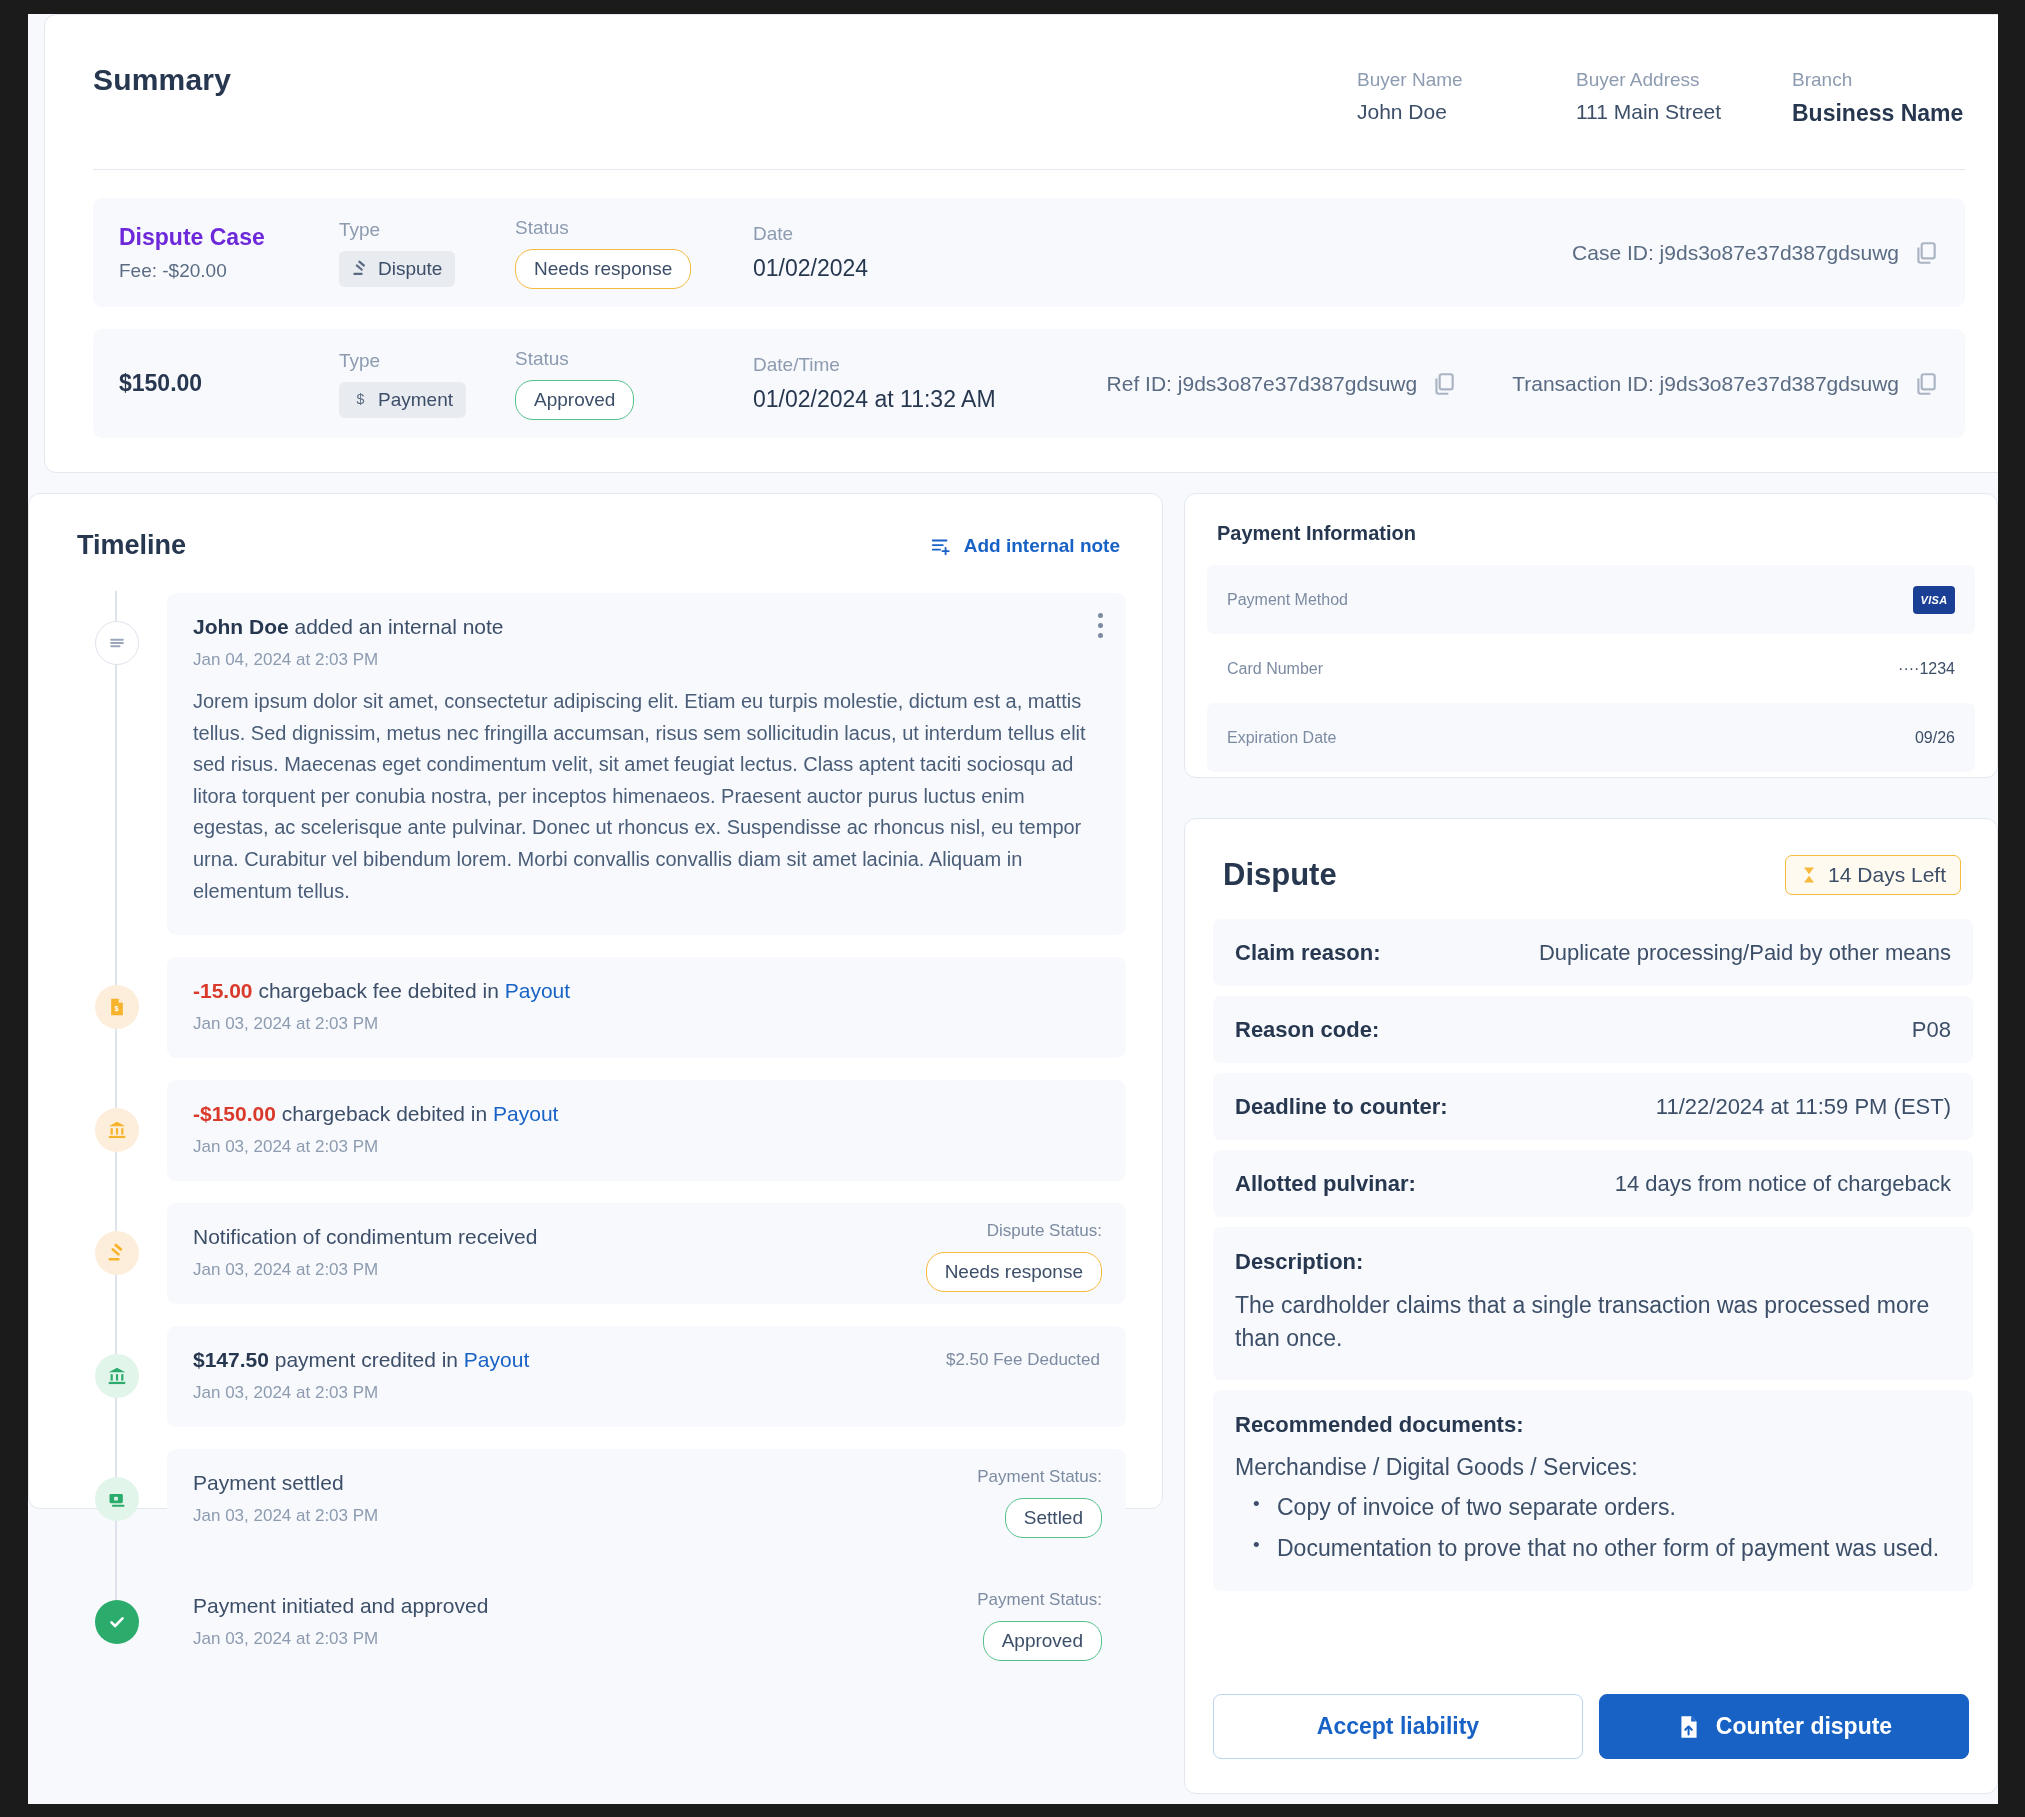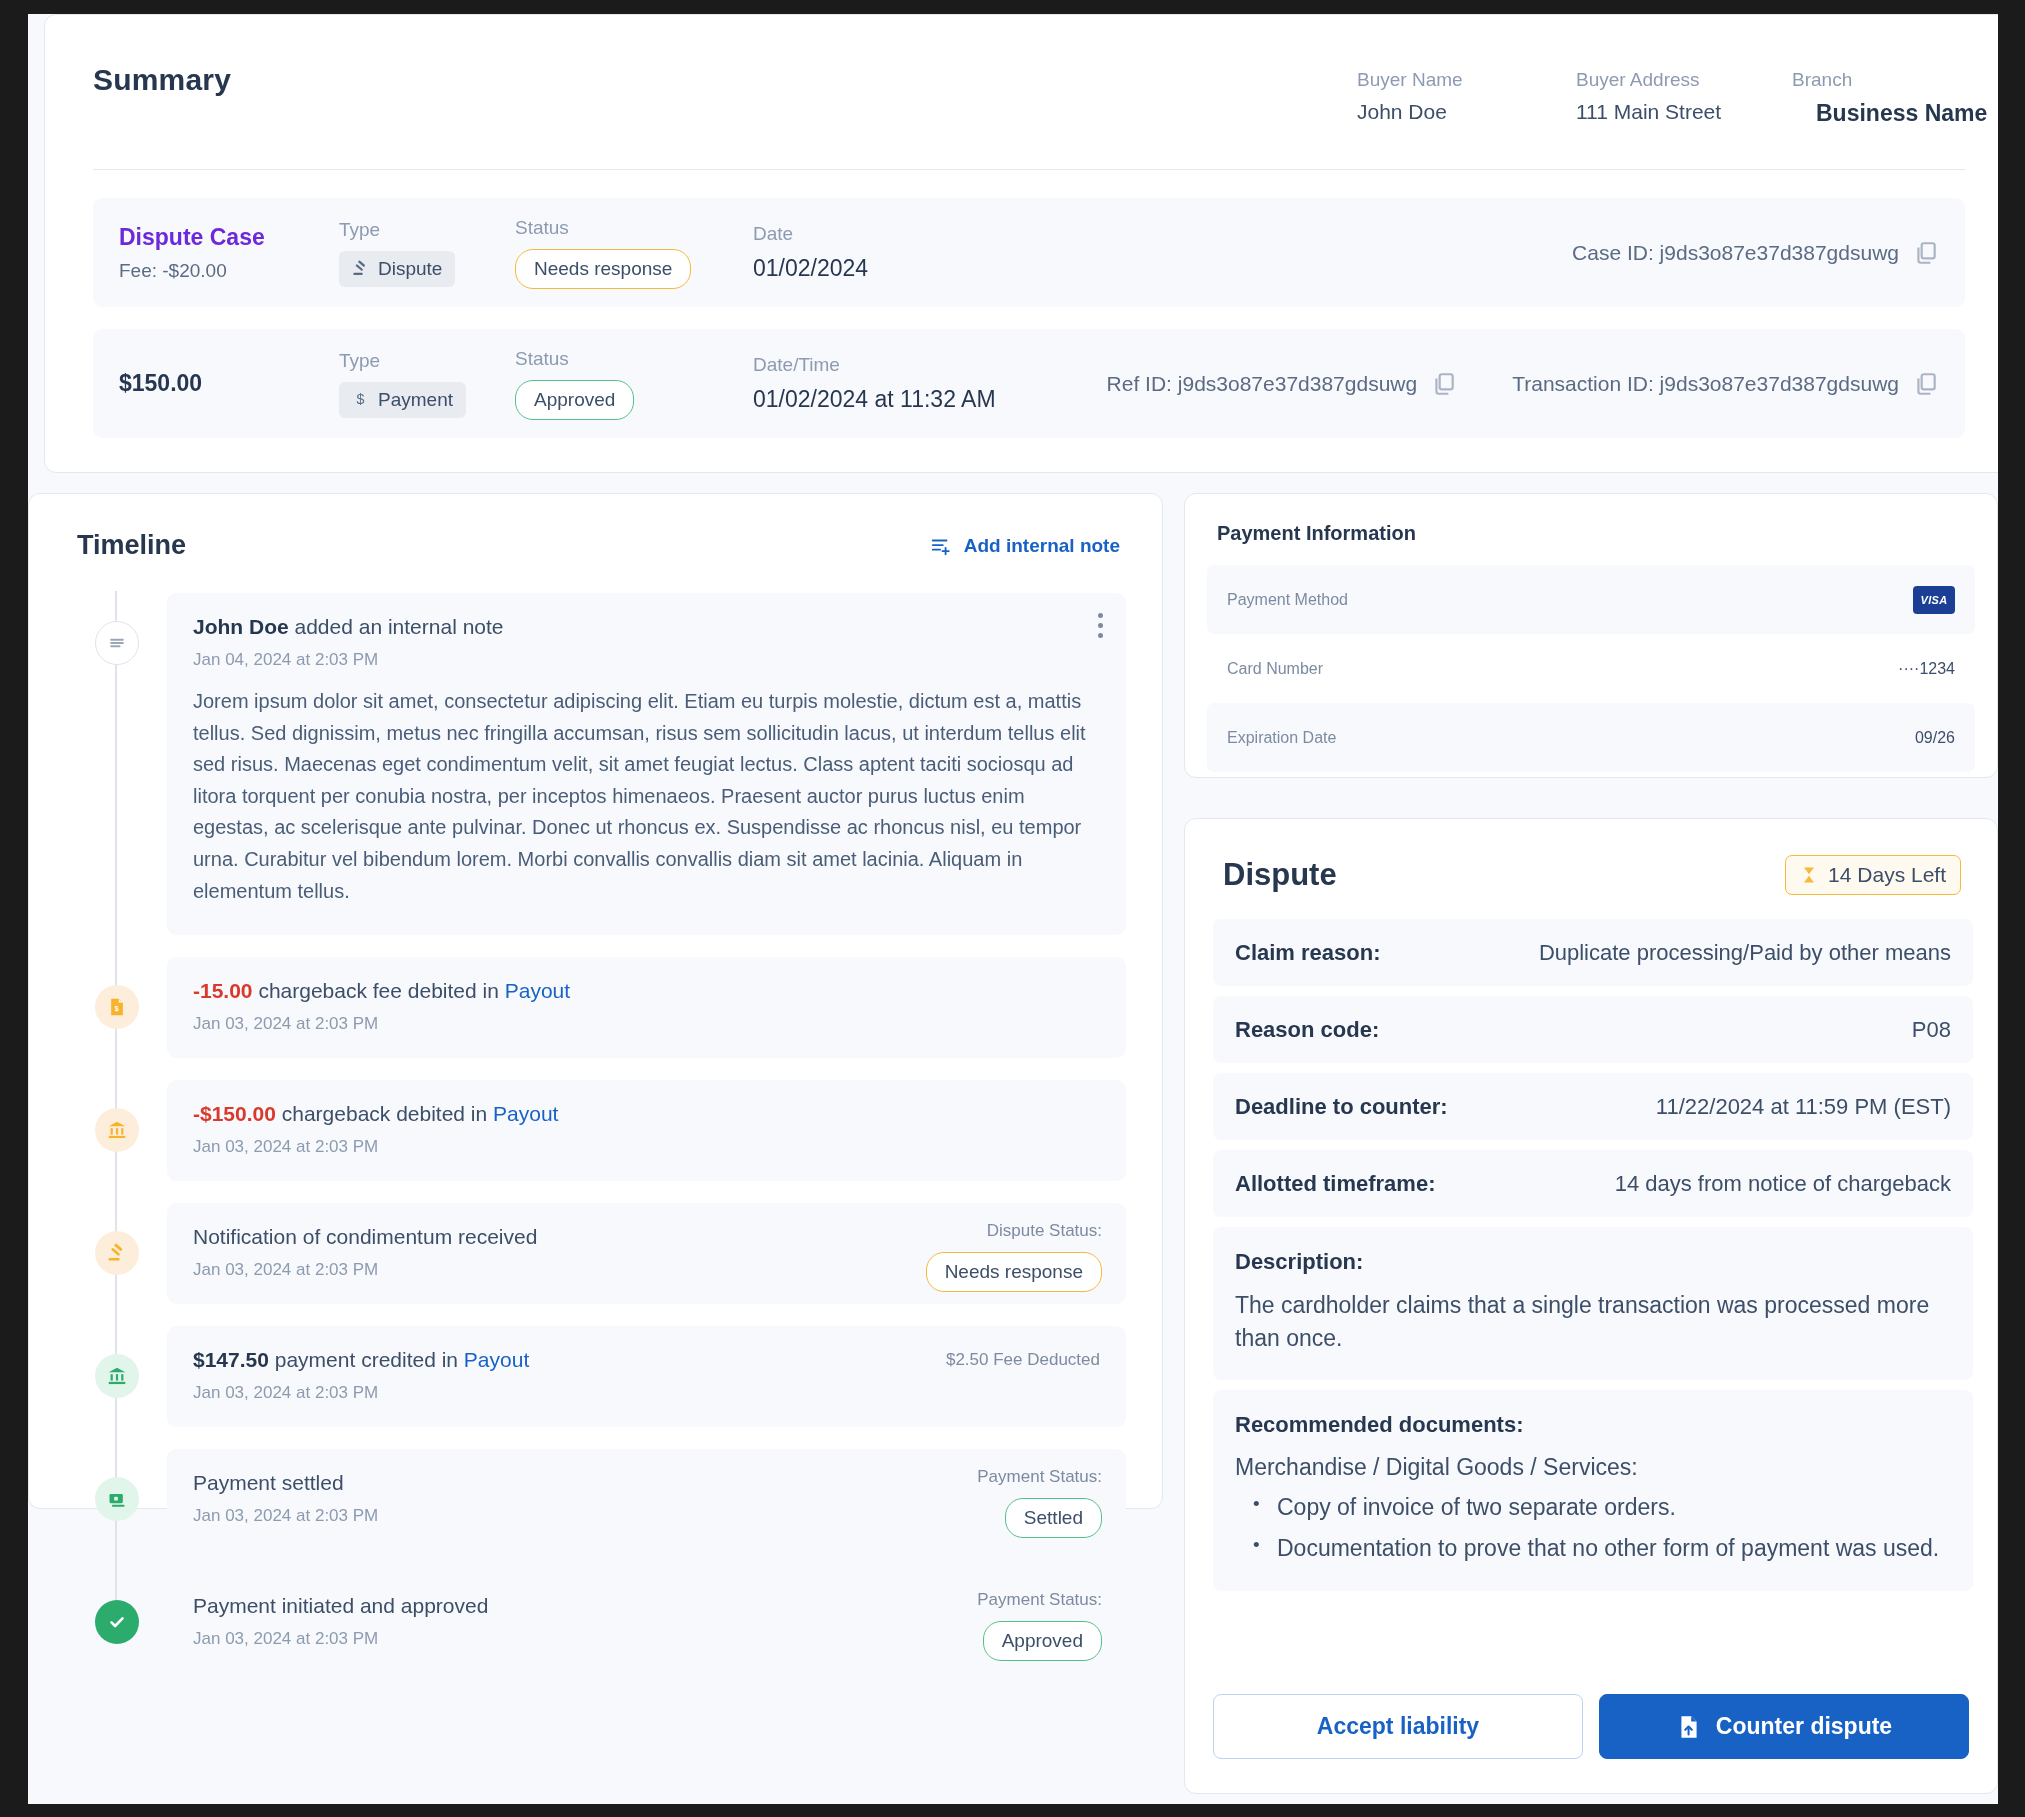--- a/index.html
+++ b/index.html
@@ -37,21 +37,21 @@
   .summary-title {
     font-size: 30px; font-weight: bold; color: #26374f; letter-spacing: 0.2px;
   }
   .buyer-group { display: flex; gap: 6px; padding-top: 6px; justify-content: space-between; }
   .buyer-col { min-width: 0; padding-right: 30px; }
   .buyer-col.c1 { width: 213px; }
   .buyer-col.c2 { width: 210px; }
   .buyer-col.c3 { width: 173px; }
   .buyer-label { font-size: 19px; color: #8d9bb0; margin-bottom: 9px; white-space: nowrap;}
   .buyer-value { font-size: 21px; color: #3c4e68; white-space: nowrap; }
-  .buyer-value.strong { font-weight: bold; color: #26374f; font-size: 23px; margin-left: 24px; }
+  .buyer-value.strong { font-weight: bold; color: #26374f; font-size: 23px; }
   .summary-divider {
     margin: 42px 48px 0 48px;
     height: 1px; background: #e6eaf0;
   }
 
   .row-box {
     margin: 28px 48px 0 48px;
     background: #f7f9fc;
     border-radius: 9px;
     height: 109px;
@@ -539,21 +539,21 @@
       </div>
       <div class="dp-row">
         <span class="dp-k">Reason code:</span>
         <span class="dp-v">P08</span>
       </div>
       <div class="dp-row">
         <span class="dp-k">Deadline to counter:</span>
         <span class="dp-v">11/22/2024 at 11:59 PM (EST)</span>
       </div>
       <div class="dp-row">
-        <span class="dp-k">Allotted timeframe:</span>
+        <span class="dp-k">Allotted pulvinar:</span>
         <span class="dp-v">14 days from notice of chargeback</span>
       </div>
 
       <div class="dp-block">
         <div class="blk-k">Description:</div>
         <div class="blk-t">The cardholder claims that a single transaction was processed more than once.</div>
       </div>
 
       <div class="dp-block">
         <div class="blk-k">Recommended documents:</div>

